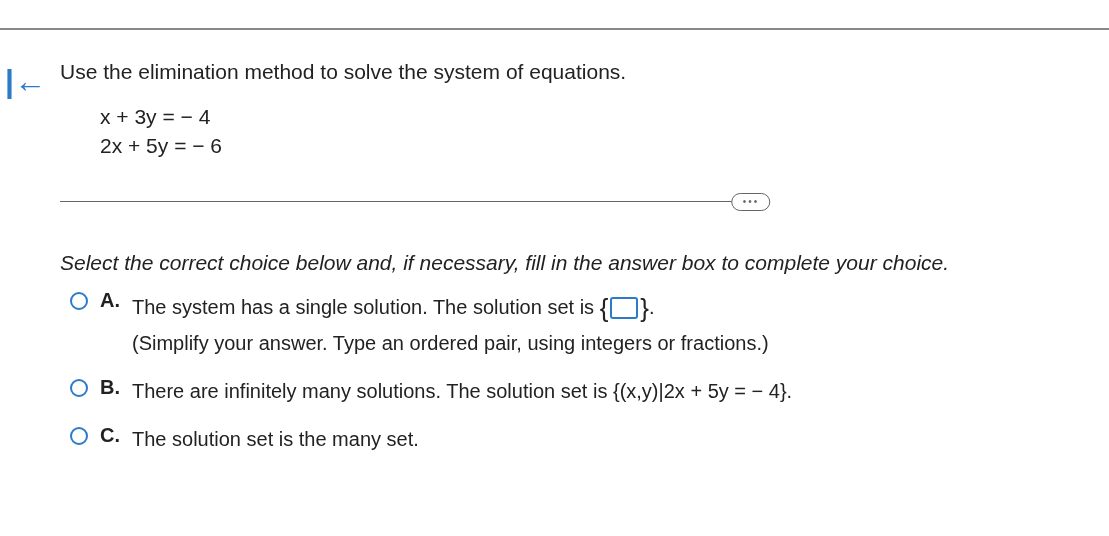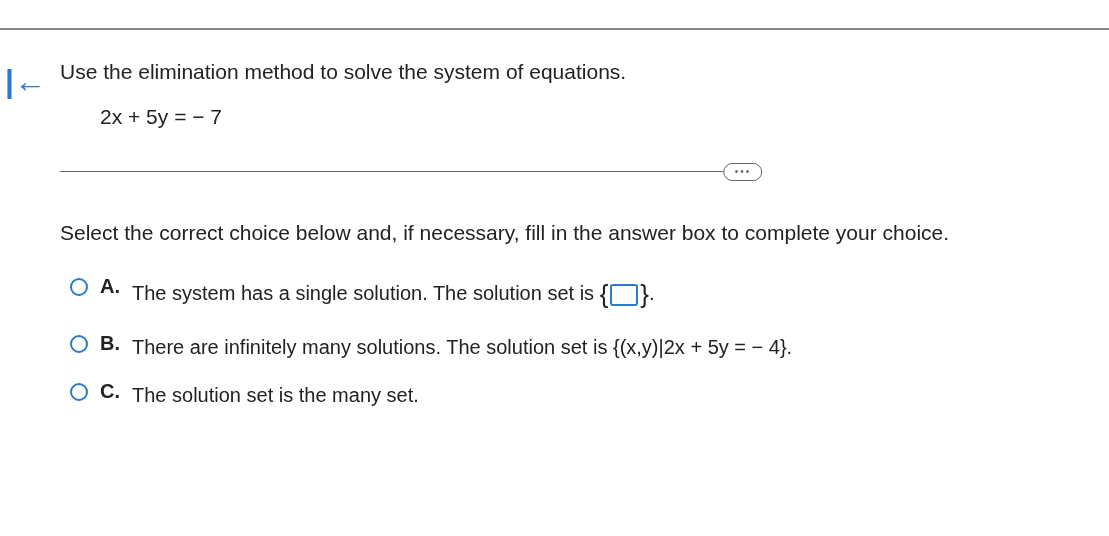--- a/index.html
+++ b/index.html
@@ -33,21 +33,21 @@
     .back-icon {
       color: #2b7bc9;
       font-size: 32px;
       font-weight: bold;
       cursor: pointer;
       line-height: 1;
       display: inline-block;
     }
     .main-col {
       flex: 1;
-      padding-right: 16px;
+      padding-right: 8px;
     }
     .prompt {
       font-size: 21px;
       color: #222;
       margin-bottom: 18px;
     }
     .equations {
       font-size: 21px;
       color: #222;
       margin-left: 40px;
@@ -78,21 +78,22 @@
       padding: 0 10px;
       font-size: 10px;
       letter-spacing: 2px;
       color: #666;
       line-height: 16px;
       cursor: pointer;
     }
     .instruction {
       font-size: 21px;
       color: #222;
-      margin-bottom: 30px;
+      margin-bottom: 14px;
+      font-style: italic;
     }
     .choices {
       padding-left: 10px;
     }
     .choice {
       display: flex;
       align-items: flex-start;
       margin-bottom: 18px;
       font-size: 20px;
       color: #222;
@@ -139,37 +140,39 @@
 
 <div class="content-wrap">
   <div class="back-col">
     <span class="back-icon">|←</span>
   </div>
 
   <div class="main-col">
     <div class="prompt">Use the elimination method to solve the system of equations.</div>
 
     <div class="equations">
-      <div>2x + 5y = − 7</div>
+      <div>x + 3y = − 4</div>
+      <div>2x + 5y = − 6</div>
     </div>
 
     <div class="divider-row">
       <div class="divider-line"></div>
       <div class="divider-pill">•••</div>
     </div>
 
     <div class="instruction">Select the correct choice below and, if necessary, fill in the answer box to complete your choice.</div>
 
     <div class="choices">
 
       <div class="choice">
         <span class="radio"></span>
         <span class="choice-label">A.</span>
         <span class="choice-body">
           <span>The system has a single solution. The solution set is </span><span style="font-size:26px;vertical-align:middle;">{</span><span class="answer-box"></span><span style="font-size:26px;vertical-align:middle;">}</span><span>.</span>
+          <span class="hint">(Simplify your answer. Type an ordered pair, using integers or fractions.)</span>
         </span>
       </div>
 
       <div class="choice">
         <span class="radio"></span>
         <span class="choice-label">B.</span>
         <span class="choice-body">There are infinitely many solutions. The solution set is {(x,y)|2x + 5y = − 4}.</span>
       </div>
 
       <div class="choice">

